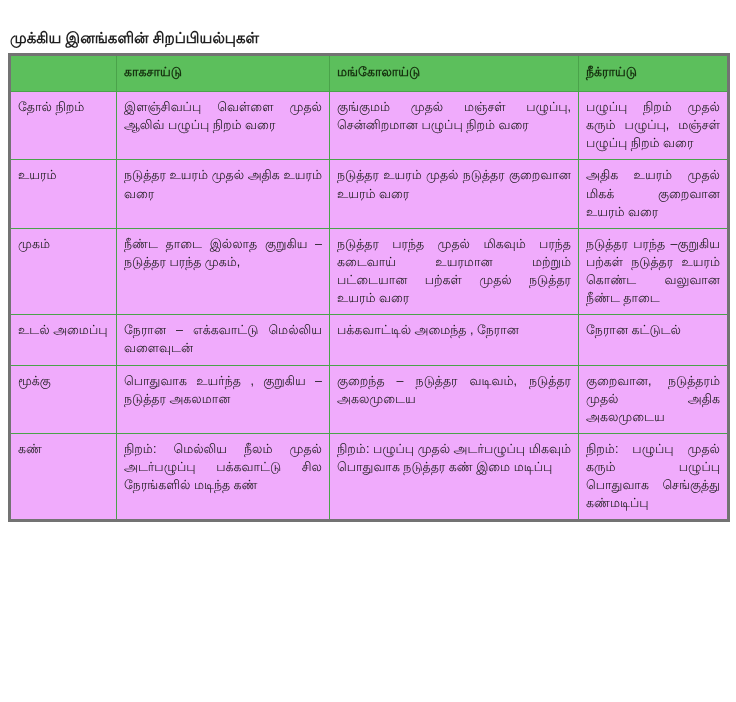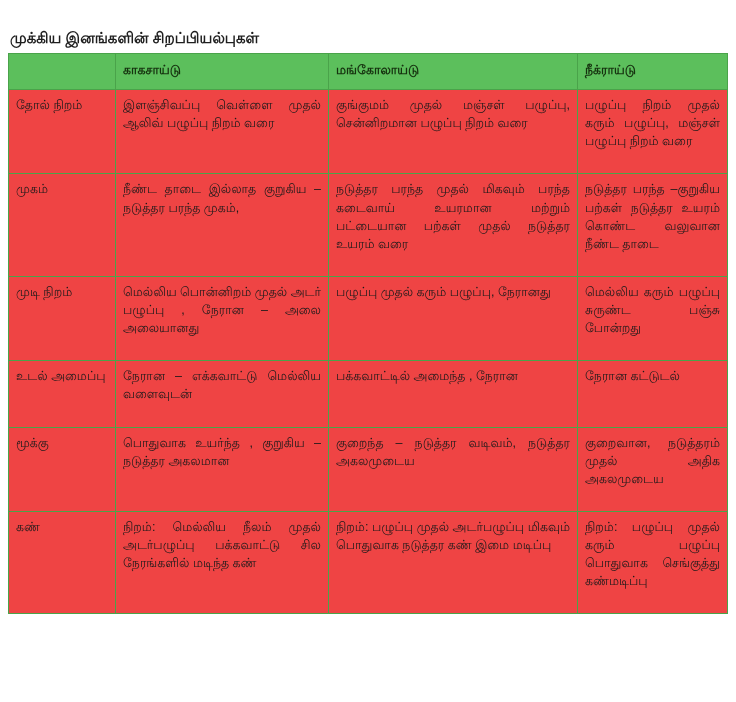--- a/index.html
+++ b/index.html
@@ -25,32 +25,32 @@
     font-size: 15px;
     font-weight: bold;
     color: #1f1f1f;
     margin: 2px 0 6px 2px;
     line-height: 1.2;
   }
   table.race-table {
     border-collapse: collapse;
     width: 719px;
     table-layout: fixed;
-    border: 1px solid #737373;
+    border: 3px solid #737373;
   }
   table.race-table td, table.race-table th {
     border: 1px solid #4aa34a;
     vertical-align: top;
-    padding: 6px 7px 23px 7px;
+    padding: 6px 7px 7px 7px;
     font-size: 12.5px;
     line-height: 1.45;
     text-align: justify;
     text-justify: inter-word;
     word-wrap: break-word;
-    background: #ef4444;
+    background: #f0abfc;
   }
   table.race-table thead th {
     background: #5cbf5c;
     color: #16320f;
     font-weight: bold;
     font-size: 12.5px;
     text-align: left;
     padding: 7px 7px 8px 7px;
     height: 20px;
   }
@@ -89,30 +89,30 @@
       </tr>
     </thead>
     <tbody>
       <tr>
         <td class="rowhead">தோல் நிறம்</td>
         <td>இளஞ்சிவப்பு வெள்ளை முதல் ஆலிவ் பழுப்பு நிறம் வரை</td>
         <td>குங்கும‌ம் முதல் மஞ்சள் பழுப்பு, சென்னிறமான பழுப்பு நிறம் வரை</td>
         <td>பழுப்பு நிறம் முதல் கரும் பழுப்பு, மஞ்சள் பழுப்பு நிறம் வரை</td>
       </tr>
       <tr>
+        <td class="rowhead">உயரம்</td>
+        <td>நடுத்தர உயரம் முதல் அதிக உயரம் வரை</td>
+        <td>நடுத்தர உயரம் முதல் நடுத்தர குறைவான உயரம் வரை</td>
+        <td>அதிக உயரம் முதல் மிகக் குறைவான உயரம் வரை</td>
+      </tr>
+      <tr>
         <td class="rowhead">முகம்</td>
         <td>நீண்ட தாடை இல்லாத குறுகிய – நடுத்தர பரந்த முகம்,</td>
         <td>நடுத்தர பரந்த முதல் மிகவும் பரந்த கடைவாய் உயரமான மற்றும் பட்டையான பற்கள் முதல் நடுத்தர உயரம் வரை</td>
         <td>நடுத்தர பரந்த –குறுகிய பற்கள் நடுத்தர உயரம் கொண்ட வலுவான நீண்ட தாடை</td>
-      </tr>
-      <tr>
-        <td class="rowhead">முடி நிறம்</td>
-        <td>மெல்லிய பொன்னிறம் முதல் அடர் பழுப்பு , நேரான – அலை அலையானது</td>
-        <td>பழுப்பு முதல் கரும் பழுப்பு, நேரானது</td>
-        <td>மெல்லிய கரும் பழுப்பு சுருண்ட பஞ்சு போன்றது</td>
       </tr>
       <tr>
         <td class="rowhead">உடல் அமைப்பு</td>
         <td>நேரான – எக்கவாட்டு மெல்லிய வளைவுடன்</td>
         <td>பக்கவாட்டில் அமைந்த , நேரான</td>
         <td>நேரான கட்டுடல்</td>
       </tr>
       <tr>
         <td class="rowhead">மூக்கு</td>
         <td>பொதுவாக உயர்ந்த , குறுகிய – நடுத்தர அகலமான</td>

